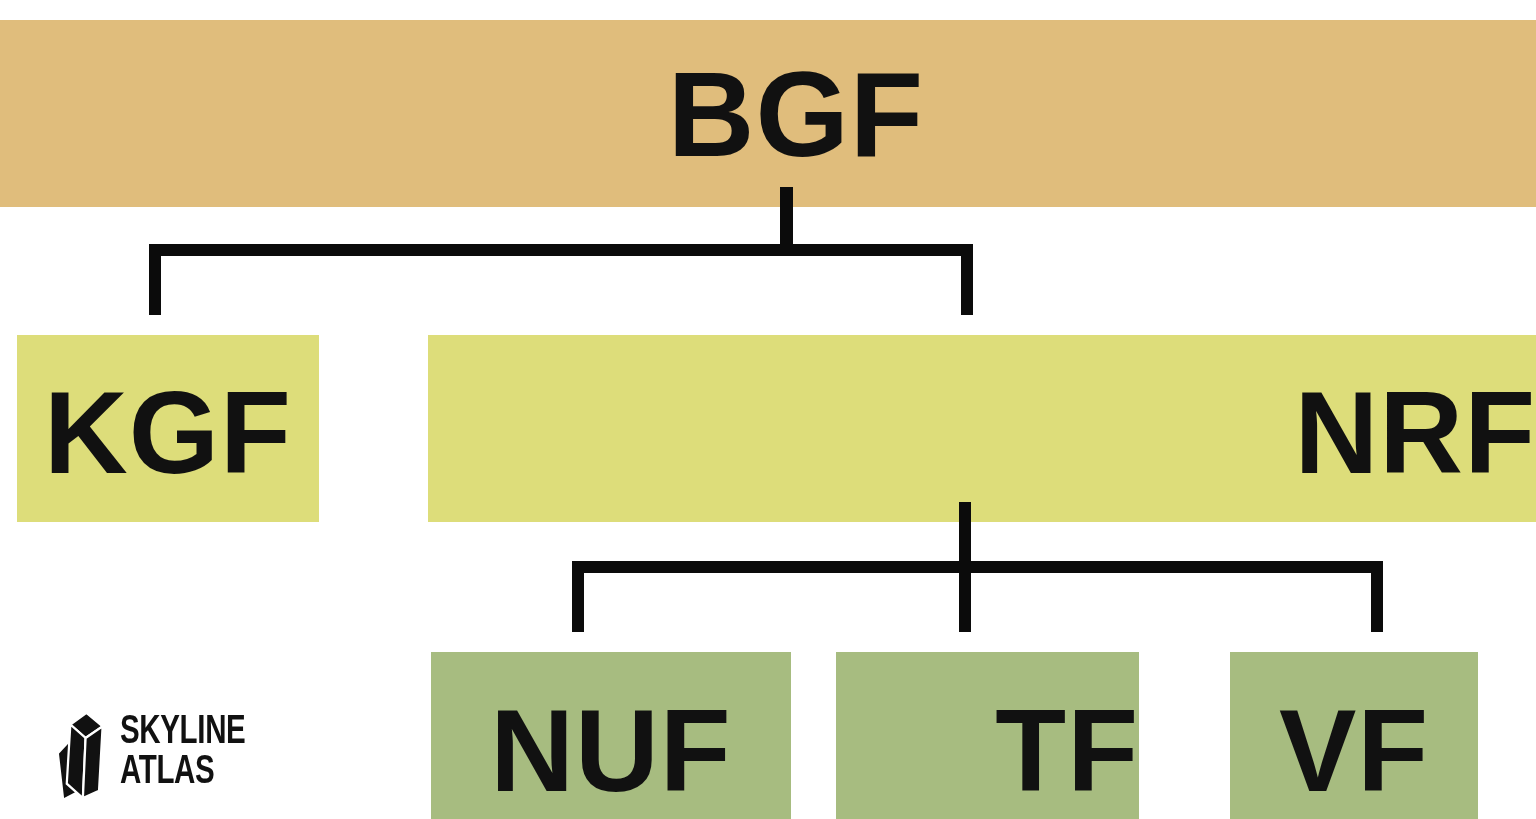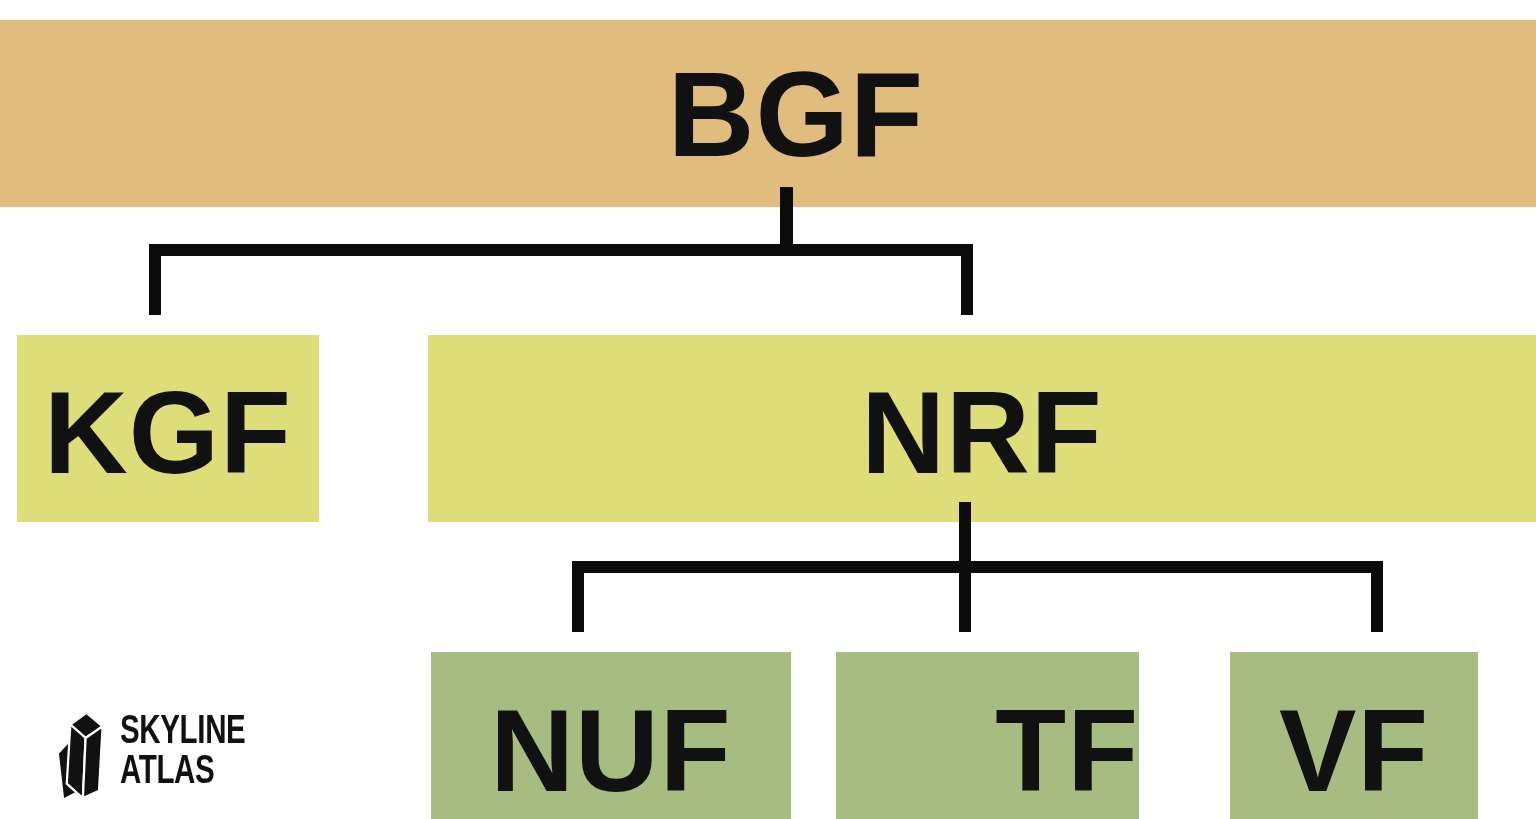--- a/index.html
+++ b/index.html
@@ -33,21 +33,21 @@
     font-weight: bold;
     color: var(--text-color);
     letter-spacing: 1px;
     line-height: 1;
   }
   .node-root { left: 0; top: 0; width: 1536px; height: 187px; background: var(--root-bg); }
   .node-root .label { font-size: 120px; padding-left: 56px; }
   .node-mid { top: 315px; height: 187px; background: var(--mid-bg); }
   .node-mid .label { font-size: 116px; padding-top: 8px; }
   .node-kgf { left: 17px; width: 302px; }
-  .node-nrf { left: 428px; width: 1108px; }
+  .node-nrf { left: 428px; width: 1108px; justify-content: flex-end; }
   .node-leaf { top: 632px; height: 187px; background: var(--leaf-bg); }
   .node-leaf .label { font-size: 116px; padding-top: 10px; }
   .node-nuf { left: 431px; width: 360px; }
   .node-tf  { left: 836px; width: 303px; justify-content: flex-end; }
   .node-vf  { left: 1230px; width: 248px; }
   .line {
     position: absolute;
     background: var(--line-color);
   }
   

